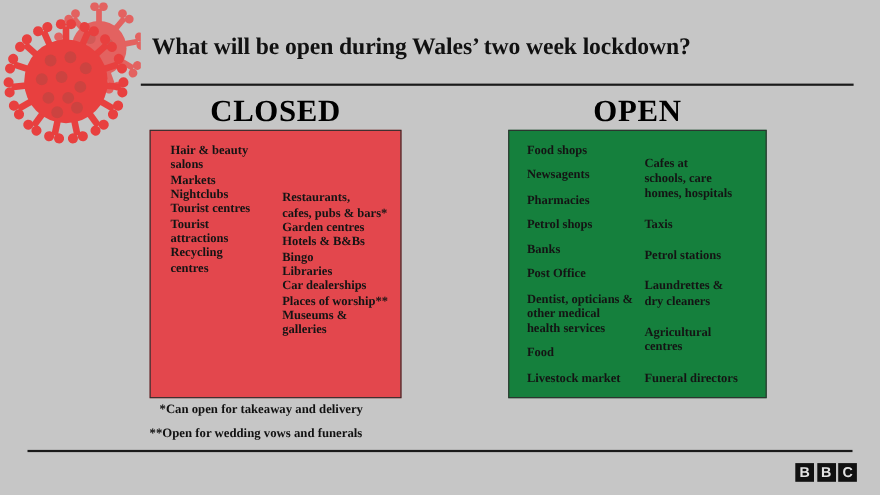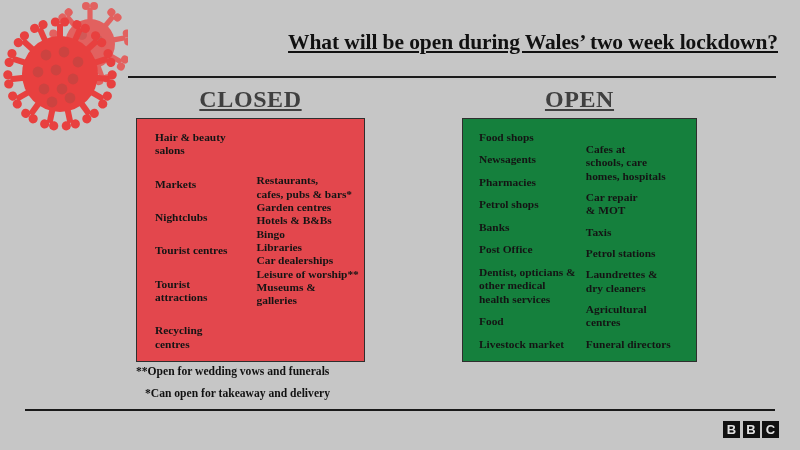--- a/index.html
+++ b/index.html
@@ -31,27 +31,26 @@
     height: 136px;
   }
   .virus-wrap svg { display: block; }
 
   
   .title {
     position: absolute;
     left: 138px;
     top: 30px;
     width: 640px;
-    text-align: right;
+    text-align: left;
     font-size: 21.5px;
     font-weight: bold;
     color: #111111;
     letter-spacing: -0.1px;
     line-height: 1.15;
-    text-decoration: underline;
   }
 
   
   .rule-top {
     position: absolute;
     left: 128px;
     top: 76px;
     width: 648px;
     height: 2px;
     background: #1a1a1a;
@@ -61,25 +60,24 @@
     left: 25px;
     top: 409px;
     width: 750px;
     height: 2px;
     background: #1a1a1a;
   }
 
   
   .col-header {
     position: absolute;
-    font-size: 24px;
+    font-size: 28px;
     font-weight: bold;
-    color: #404040;
+    color: #000000;
     letter-spacing: 0.6px;
-    text-decoration: underline;
   }
   .col-header.closed {
     left: 136px;
     top: 86px;
     width: 229px;
     text-align: center;
   }
   .col-header.open {
     left: 462px;
     top: 86px;
@@ -330,40 +328,40 @@
 
   <div class="title">What will be open during Wales’ two week lockdown?</div>
 
   <div class="rule-top"></div>
   <div class="rule-bottom"></div>
 
   <div class="col-header closed">CLOSED</div>
   <div class="col-header open">OPEN</div>
 
   <div class="panel closed">
-    <div class="panel-col left" style="justify-content: space-between; gap: 16px;">
+    <div class="panel-col left" style="justify-content: flex-start;">
       <div class="item">Hair &amp; beauty
 salons</div>
       <div class="item">Markets</div>
       <div class="item">Nightclubs</div>
       <div class="item">Tourist centres</div>
       <div class="item">Tourist
 attractions</div>
       <div class="item">Recycling
 centres</div>
     </div>
     <div class="panel-col right" style="justify-content: center;">
       <div class="item">Restaurants,
 cafes, pubs &amp; bars*</div>
       <div class="item">Garden centres</div>
       <div class="item">Hotels &amp; B&amp;Bs</div>
       <div class="item">Bingo</div>
       <div class="item">Libraries</div>
       <div class="item">Car dealerships</div>
-      <div class="item">Leisure of worship**</div>
+      <div class="item">Places of worship**</div>
       <div class="item">Museums &amp;
 galleries</div>
     </div>
   </div>
 
   <div class="panel open">
     <div class="panel-col left" style="justify-content: space-between;">
       <div class="item">Food shops</div>
       <div class="item">Newsagents</div>
       <div class="item">Pharmacies</div>
@@ -373,35 +371,33 @@
       <div class="item">Dentist, opticians &amp;
 other medical
 health services</div>
       <div class="item">Food</div>
       <div class="item">Livestock market</div>
     </div>
     <div class="panel-col right" style="justify-content: space-between;">
       <div class="item">Cafes at
 schools, care
 homes, hospitals</div>
-      <div class="item">Car repair
-&amp; MOT</div>
       <div class="item">Taxis</div>
       <div class="item">Petrol stations</div>
       <div class="item">Laundrettes &amp;
 dry cleaners</div>
       <div class="item">Agricultural
 centres</div>
       <div class="item">Funeral directors</div>
     </div>
   </div>
 
   <div class="footnotes">
+    <div class="footnote one">*Can open for takeaway and delivery</div>
     <div class="footnote two">**Open for wedding vows and funerals</div>
-    <div class="footnote one">*Can open for takeaway and delivery</div>
   </div>
 
   <div class="bbc-logo">
     <div class="bbc-block">B</div>
     <div class="bbc-block">B</div>
     <div class="bbc-block">C</div>
   </div>
 
 </div>
 

